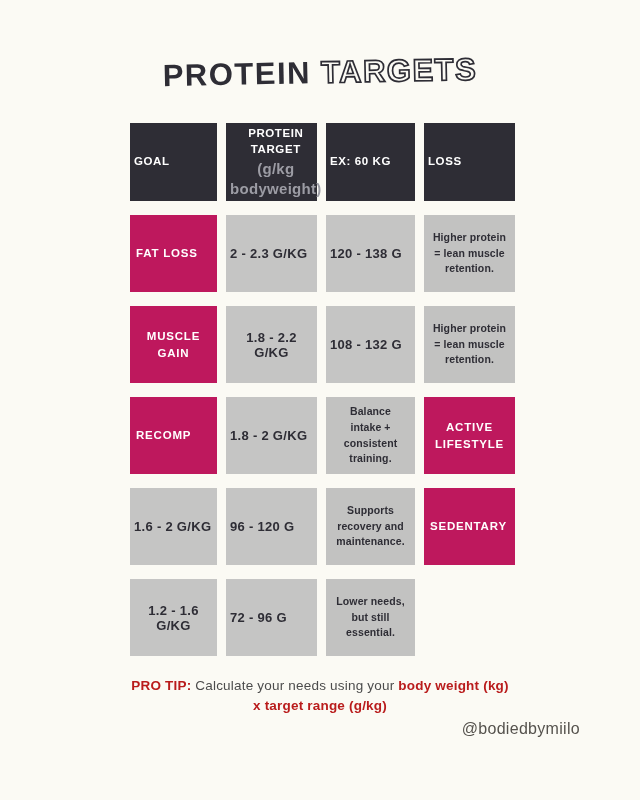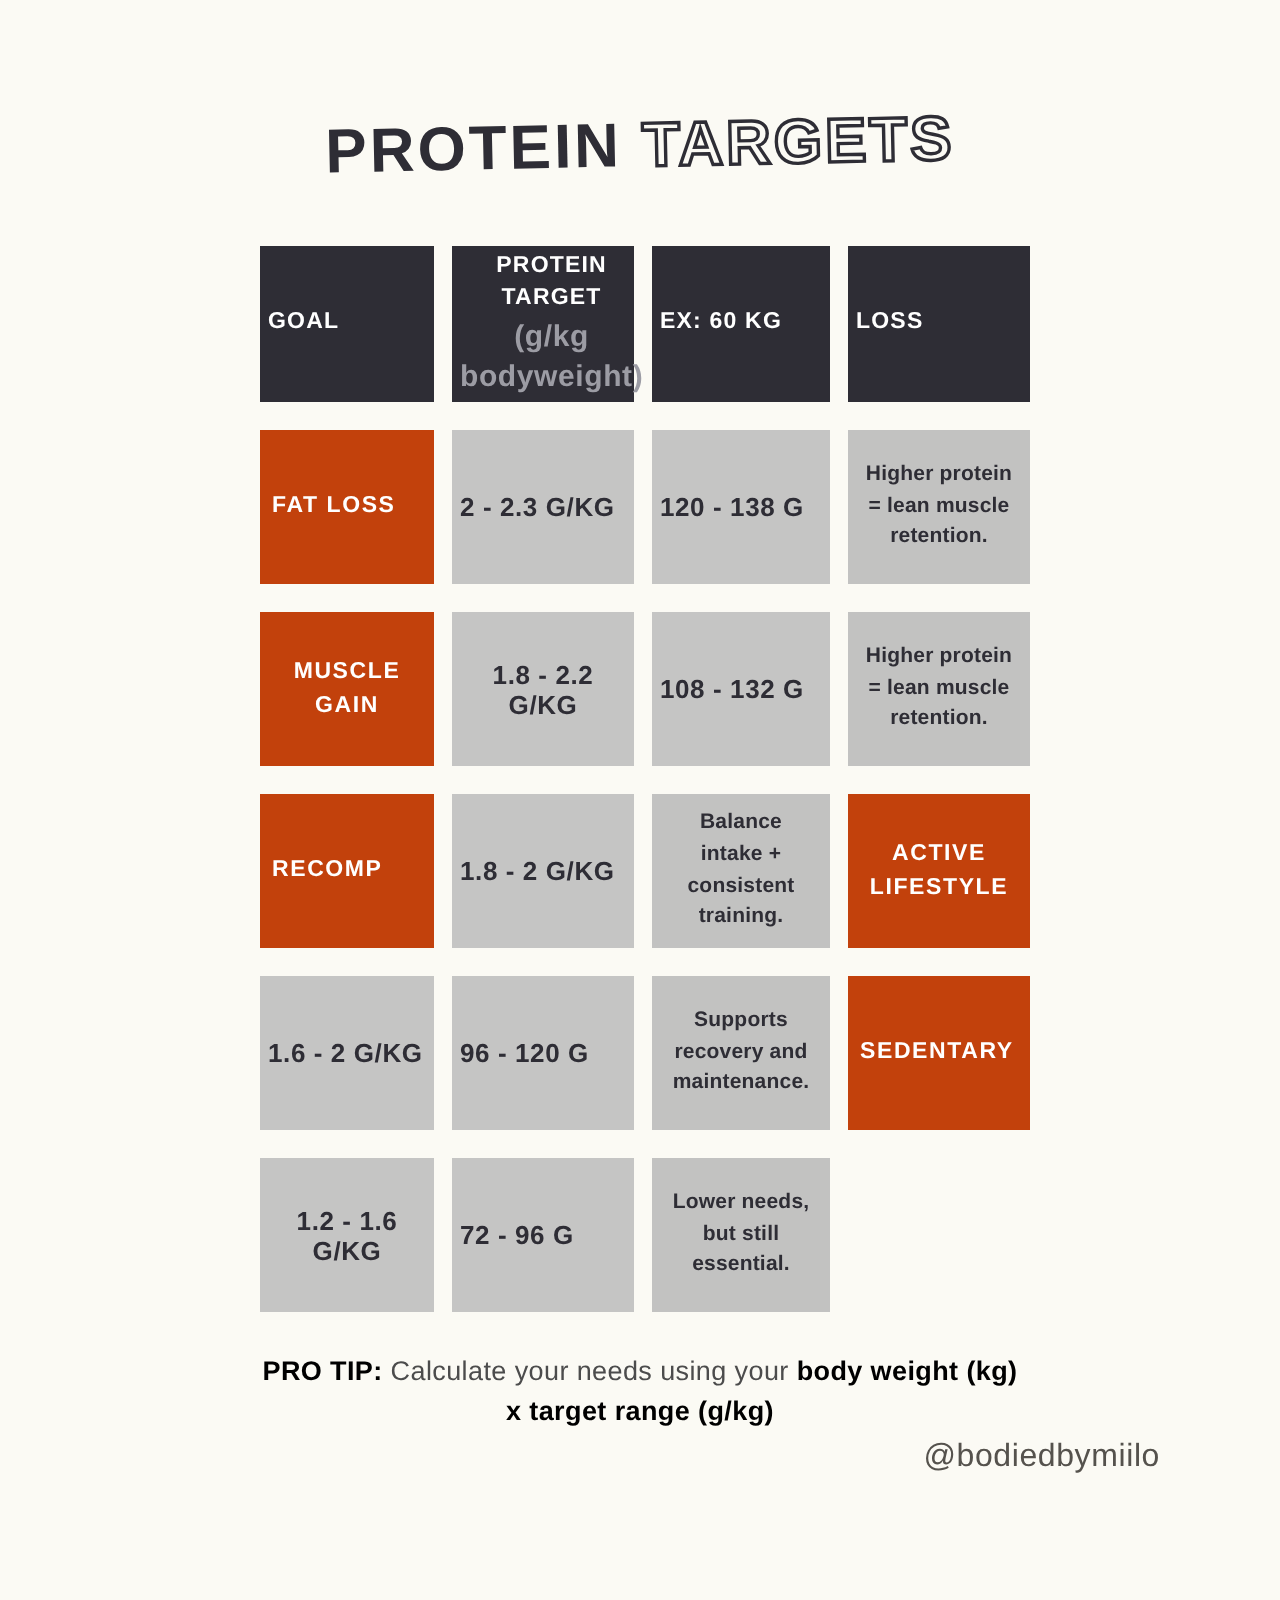--- a/index.html
+++ b/index.html
@@ -64,21 +64,21 @@
   .head-main{font-weight:bold;line-height:1.35;}
   .head-sub{
     font-weight:bold;
     color:#9C9CA4;
     font-size:15px;
     letter-spacing:0.3px;
     line-height:1.3;
     margin-top:2px;
   }
   .cell.goal{
-    background:#c2410c;
+    background:#be185d;
     color:#FFFFFF;
     font-weight:bold;
     font-size:11.5px;
     letter-spacing:0.8px;
     line-height:1.45;
     padding:4px 6px;
   }
   .cell.val{
     background:#C5C5C4;
     color:#2E2D35;
@@ -98,21 +98,21 @@
   
   .protip{
     position:absolute;
     top:676px;left:0;right:0;
     text-align:center;
     font-size:13.5px;
     line-height:1.5;
     color:#4C4C4C;
     letter-spacing:0.2px;
   }
-  .protip b{color:#000000;}
+  .protip b{color:#b91c1c;}
   .handle{
     position:absolute;
     top:720px;
     right:60px;
     font-size:16px;
     color:#55524D;
     letter-spacing:0.3px;
     margin-left:29px;
   }
 </style>

